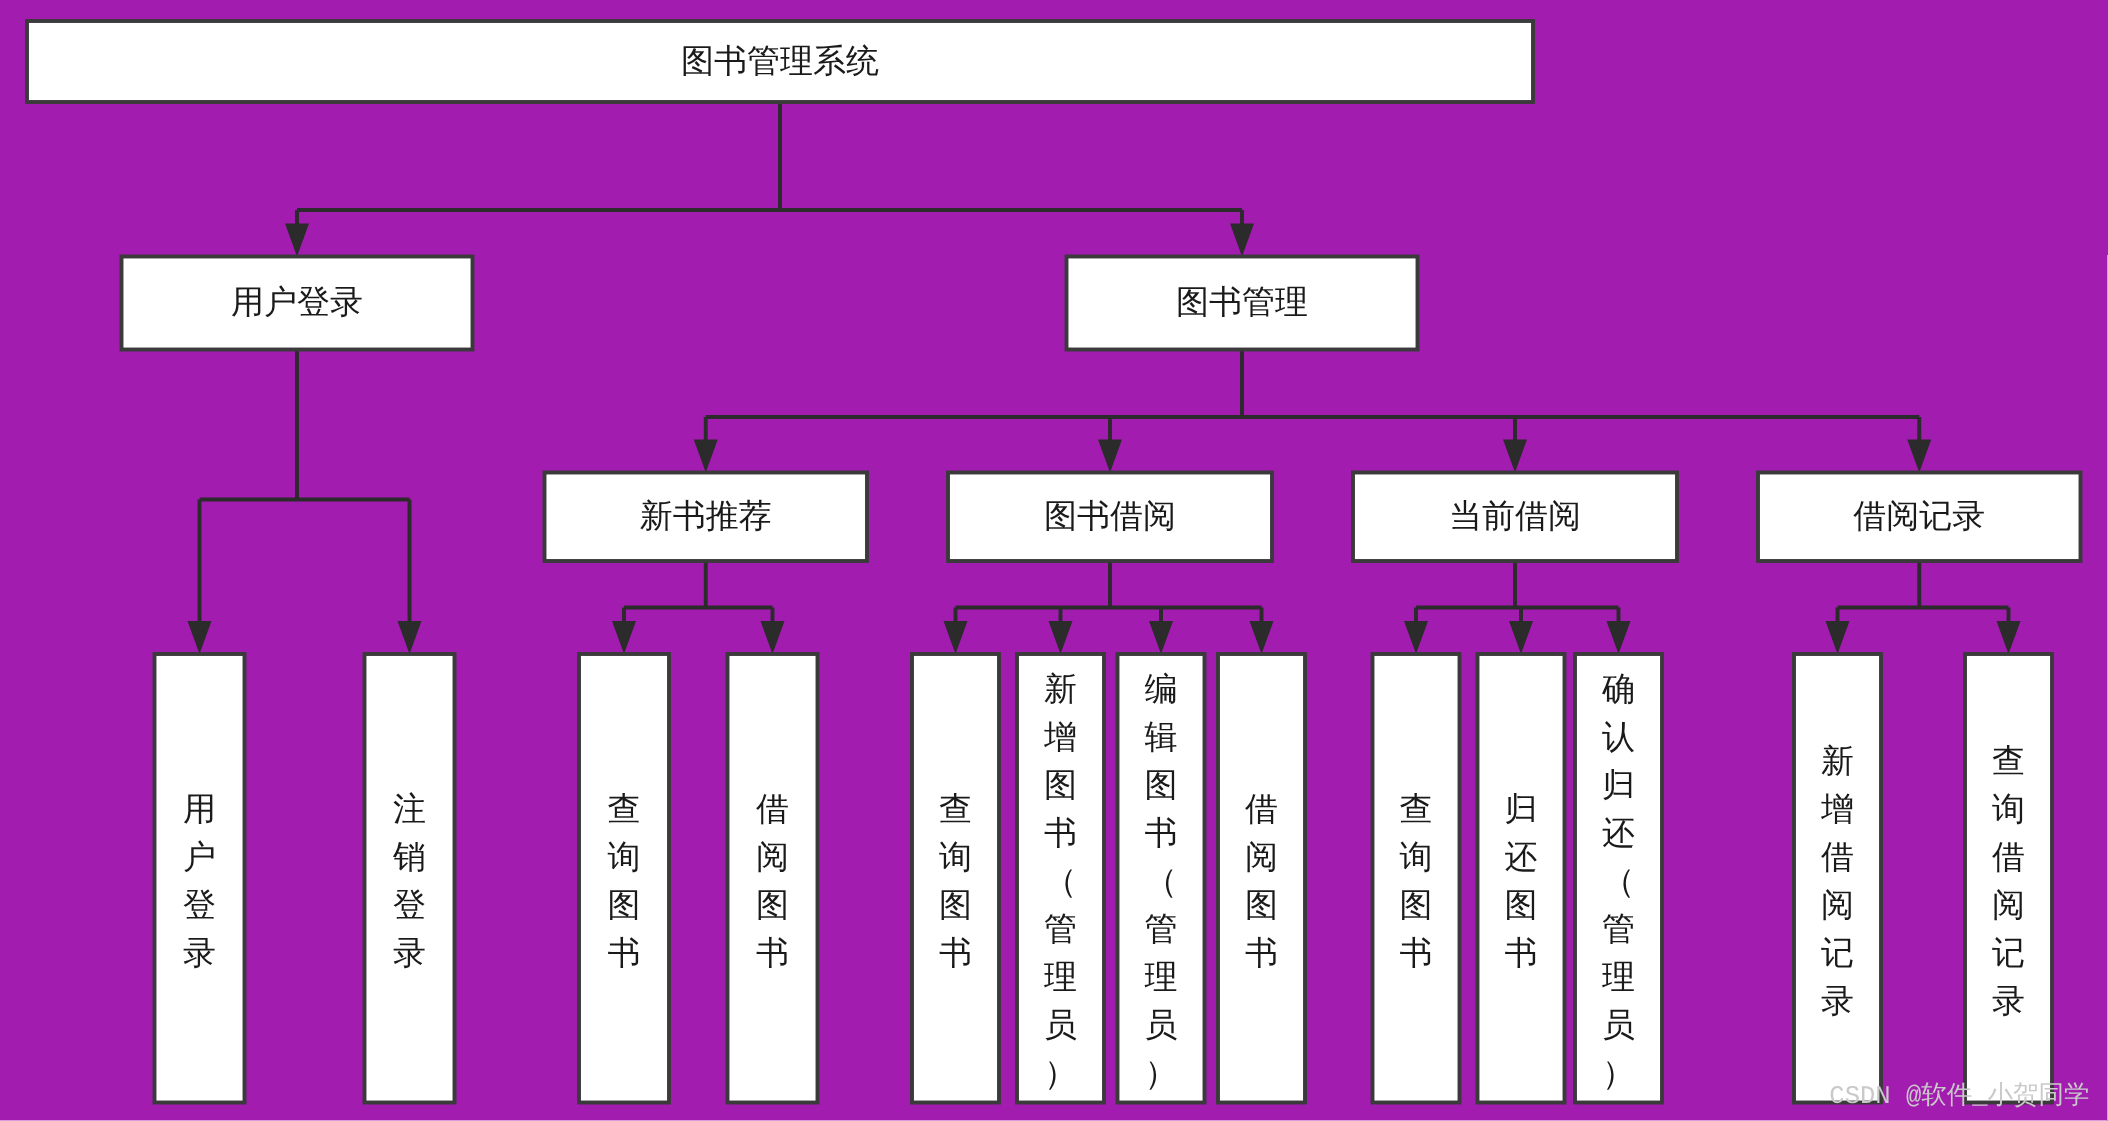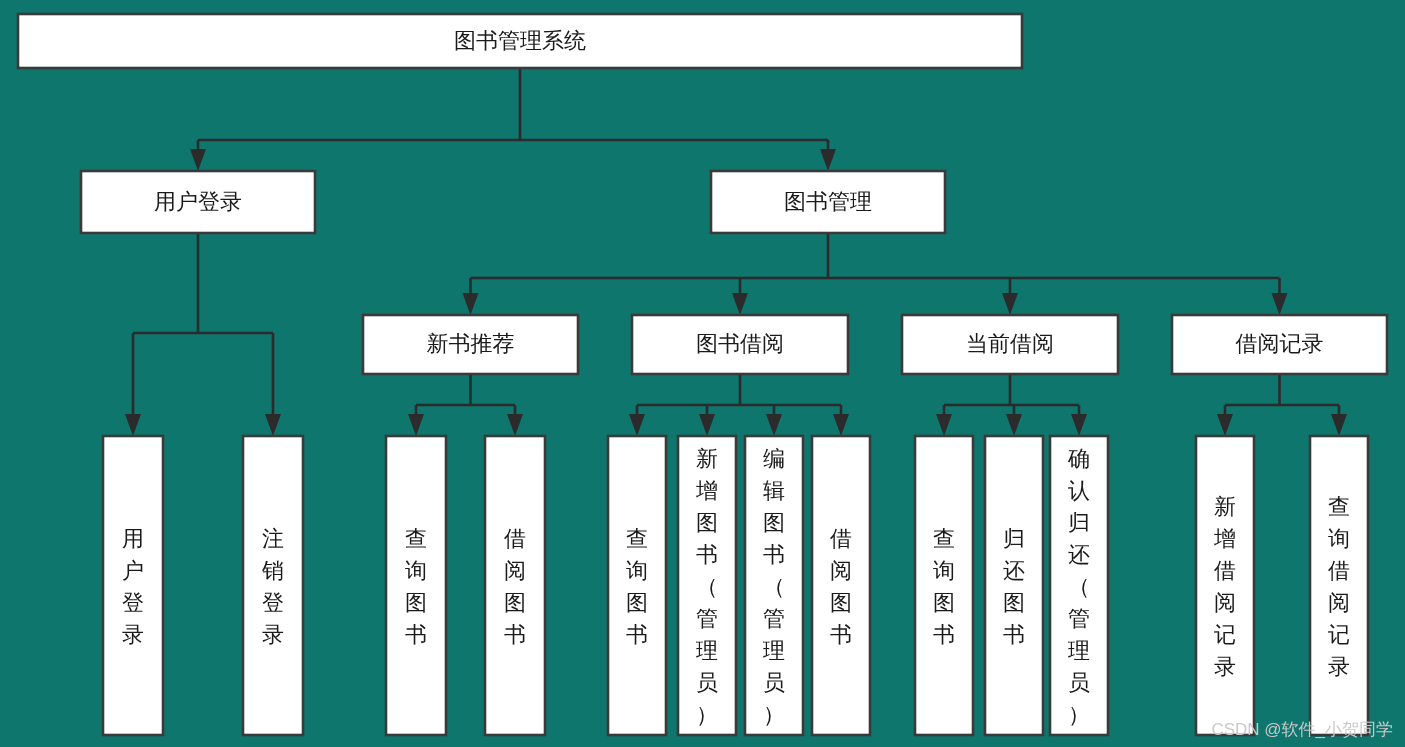--- a/index.html
+++ b/index.html
@@ -7,21 +7,21 @@
     padding: 0;
     background: #ffffff;
   }
   body {
     font-family: "Liberation Sans", "DejaVu Sans", sans-serif;
   }
   #stage {
     position: relative;
     width: 1405px;
     height: 747px;
-    background: #0f766e;
+    background: #a21caf;
     overflow: hidden;
     text-align: center;
   }
   #diagram-svg {
     position: absolute;
     left: 0;
     top: 0;
     width: 1405px;
     height: 747px;
   }
@@ -52,21 +52,21 @@
   .edge-arrow {
     fill: #2b2b2b;
     stroke: none;
   }
   .watermark {
     position: absolute;
     right: 12px;
     bottom: 6px;
     color: #c9c9c9;
     font-size: 17px;
-    font-family: Liberation Sans, sans-serif;
+    font-family: Liberation Mono, monospace;
     white-space: nowrap;
     user-select: none;
   }
 </style>
 </head>
 <body>
 
 <div id="stage">
   <svg id="diagram-svg" viewBox="0 0 1405 747" xmlns="http://www.w3.org/2000/svg">
     <g id="edges-layer">

